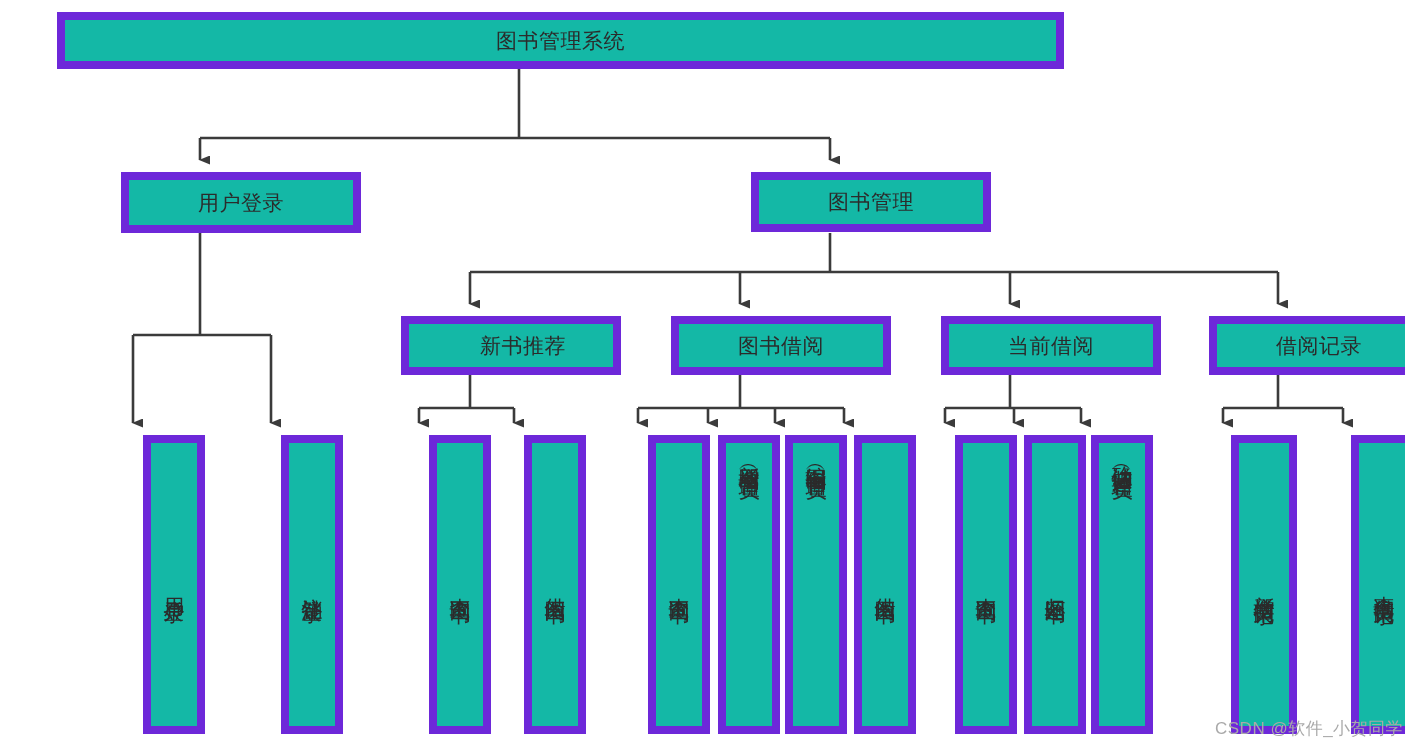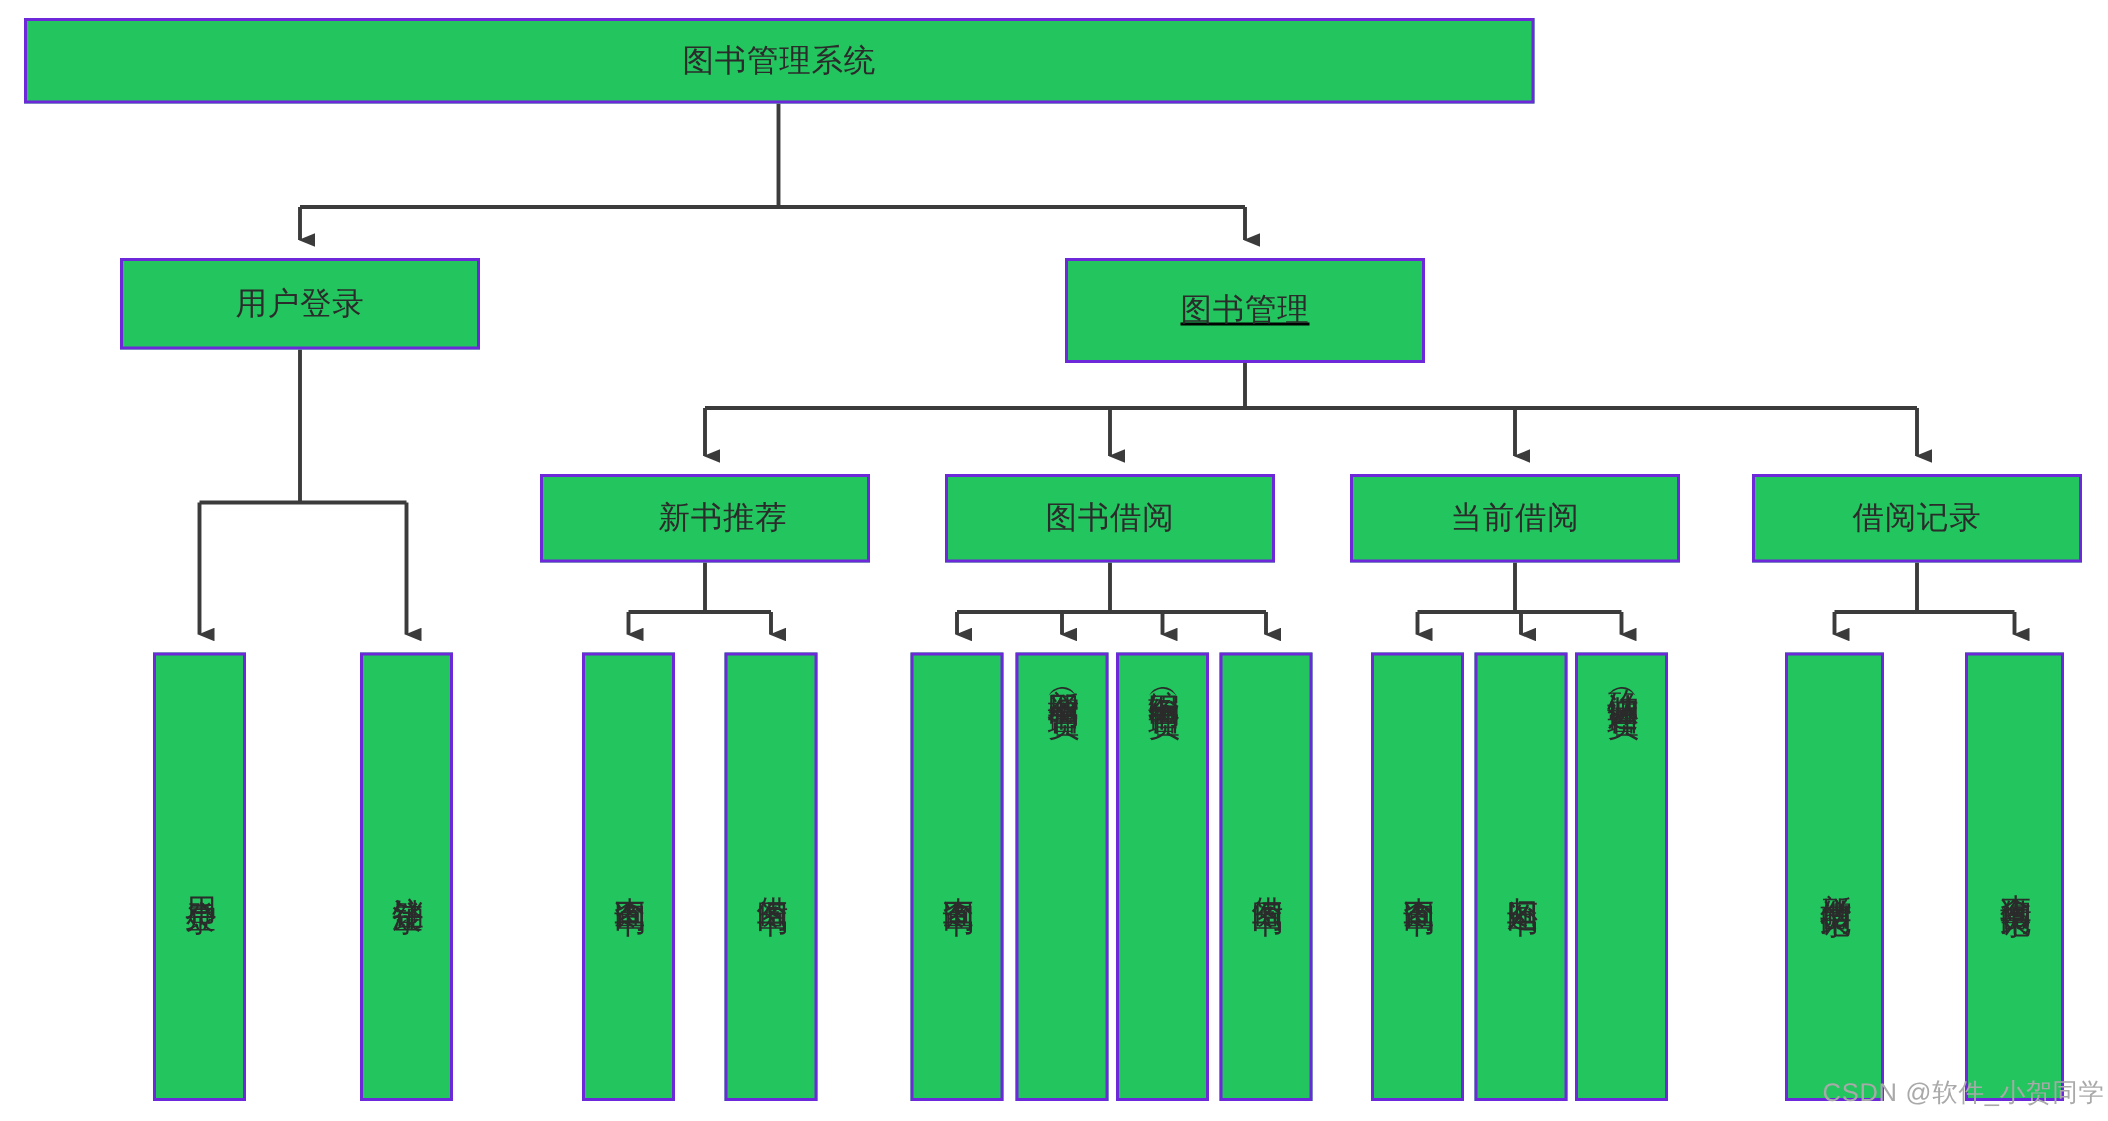--- a/index.html
+++ b/index.html
@@ -20,25 +20,26 @@
   svg.diagram-canvas {
     position: absolute;
     left: 0;
     top: 0;
     width: 1405px;
     height: 747px;
   }
   .node-box {
     position: absolute;
     box-sizing: border-box;
-    border: 2px solid #6d28d9;
-    background: #22c55e;
+    border: 8px solid #6d28d9;
+    background: #14b8a6;
     display: flex;
     align-items: center;
     justify-content: center;
+    margin-left: 41px;
   }
   .node-label-h {
     font-size: 21px;
     color: #2b2b2b;
     letter-spacing: 0.5px;
     line-height: 1.2;
     white-space: nowrap;
   }
   .node-label-v {
     font-size: 21px;
@@ -134,21 +135,21 @@
     </g>
   </svg>
 
   <div class="node-box" style="left:16px; top:12px; width:1007px; height:57px;">
     <span class="node-label-h">图书管理系统</span>
   </div>
 
   <div class="node-box" style="left:80px; top:172px; width:240px; height:61px;">
     <span class="node-label-h">用户登录</span>
   </div>
-  <div class="node-box" style="left:710px; top:172px; width:240px; height:70px;text-decoration:underline;">
+  <div class="node-box" style="left:710px; top:172px; width:240px; height:60px;">
     <span class="node-label-h">图书管理</span>
   </div>
 
   <div class="node-box" style="left:360px; top:316px; width:220px; height:59px;padding-left:24px;">
     <span class="node-label-h">新书推荐</span>
   </div>
   <div class="node-box" style="left:900px; top:316px; width:220px; height:59px;">
     <span class="node-label-h">当前借阅</span>
   </div>
   <div class="node-box" style="left:630px; top:316px; width:220px; height:59px;">

